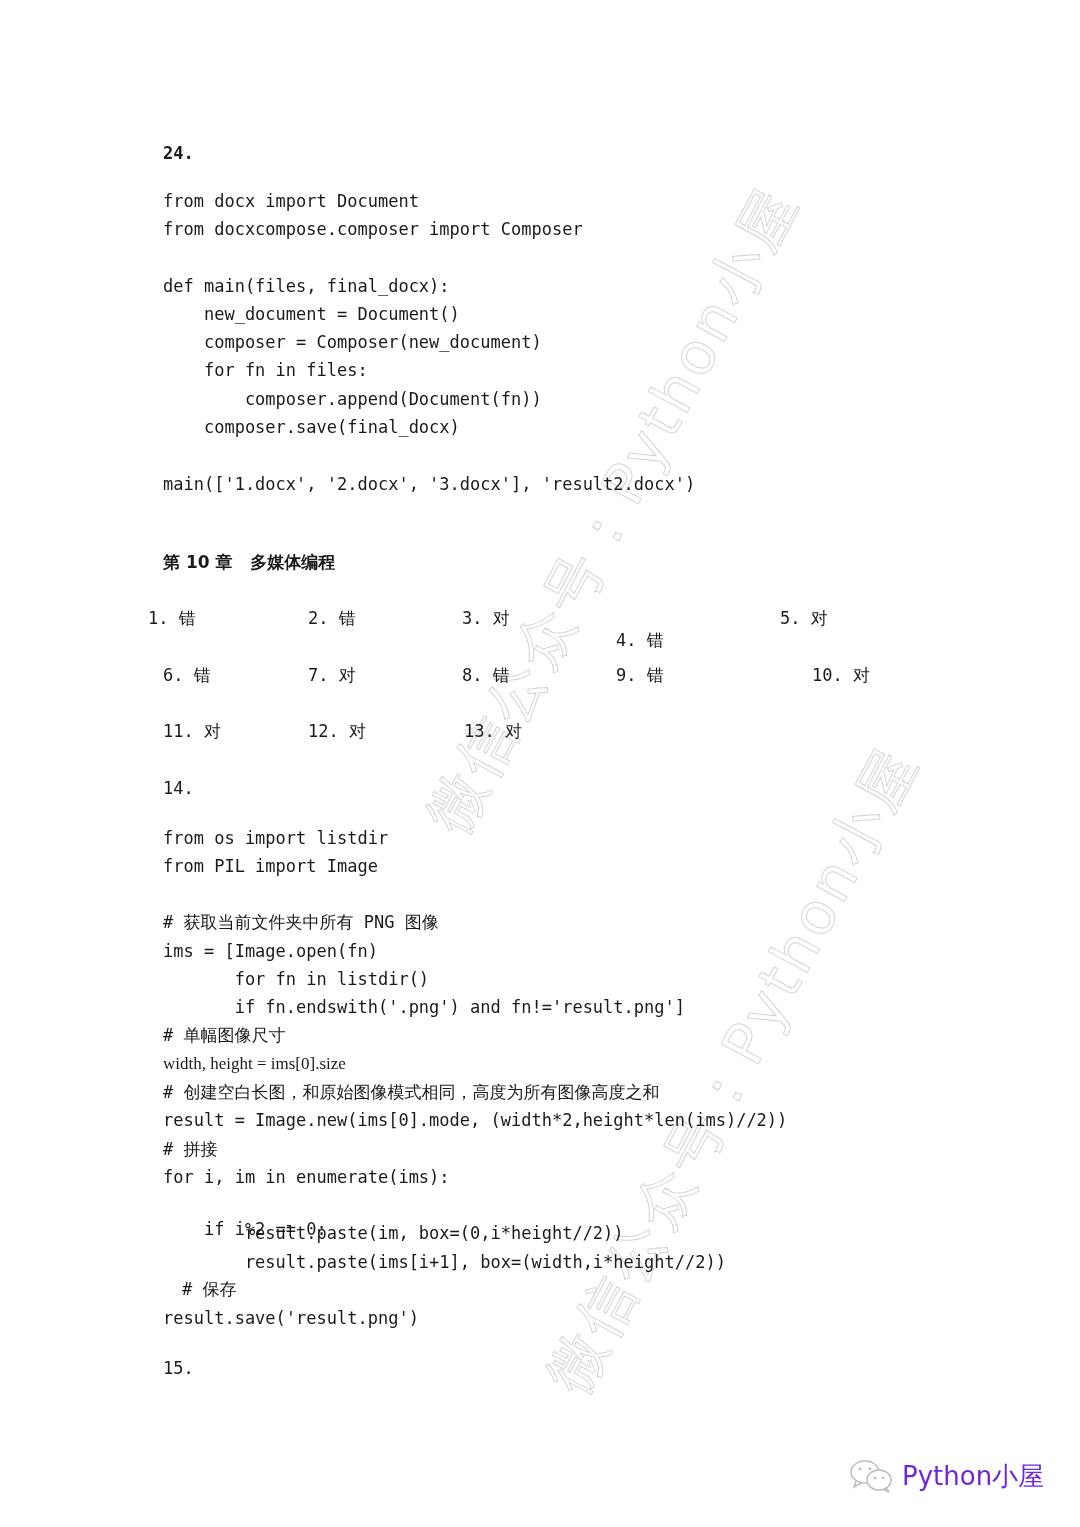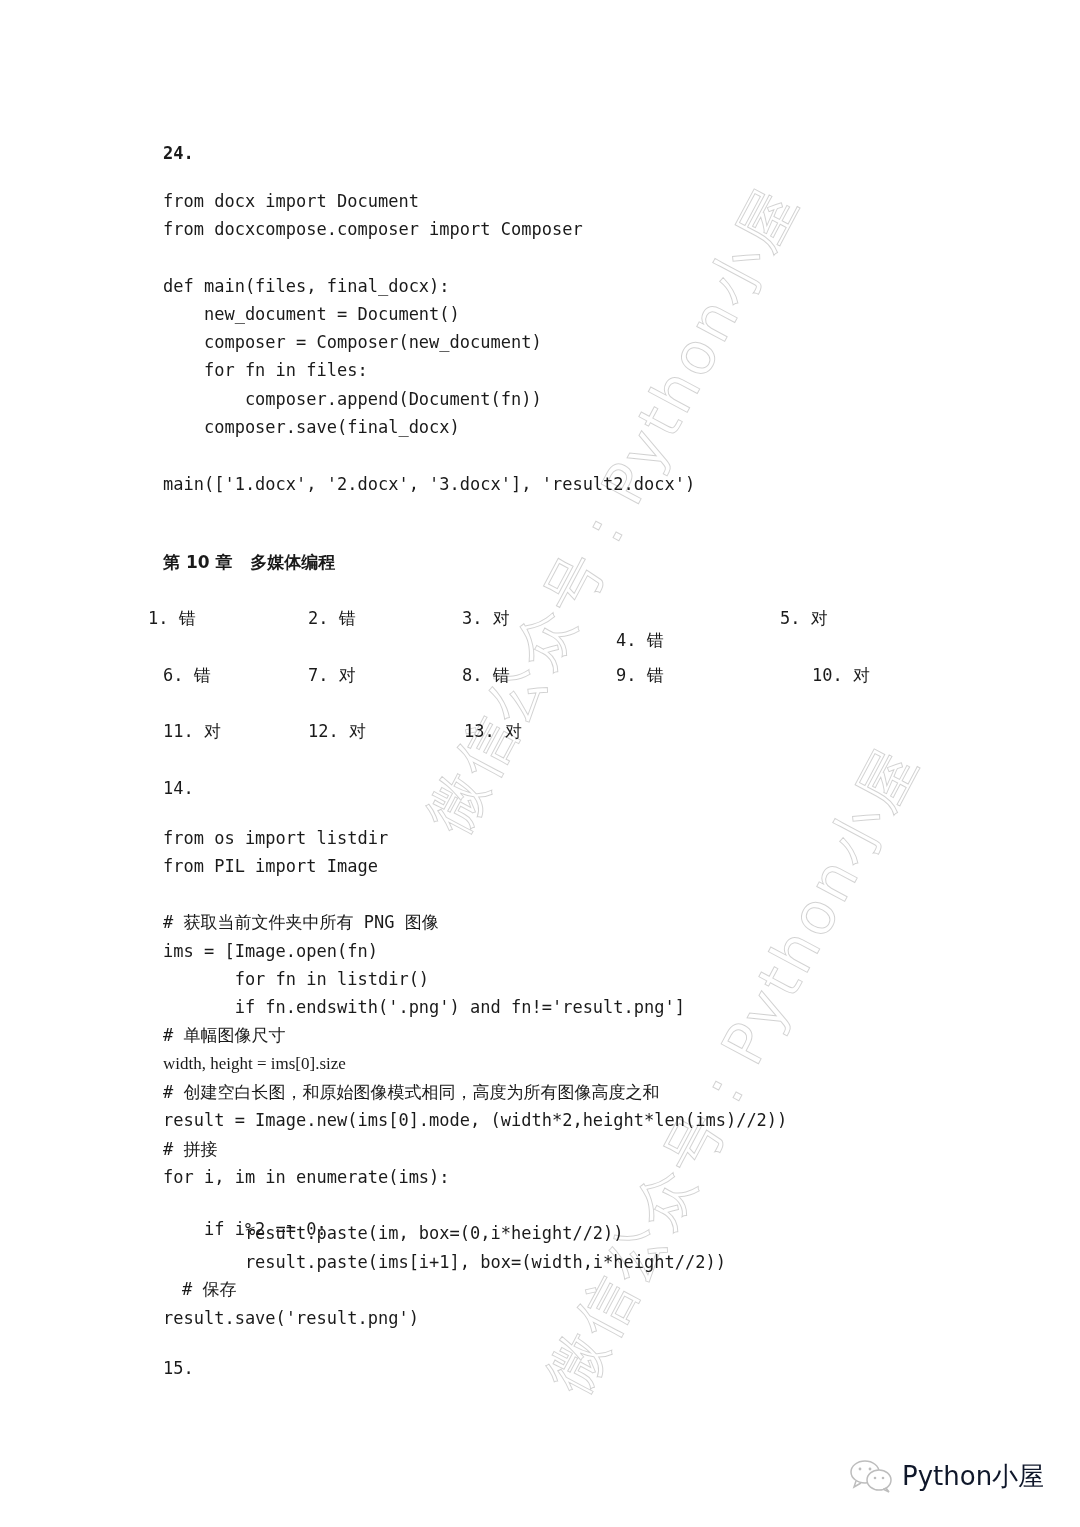--- a/index.html
+++ b/index.html
@@ -5,21 +5,21 @@
   html, body { margin:0; padding:0; background:#ffffff; }
   body { width:1080px; height:1527px; position:relative; overflow:hidden;
          font-family:"DejaVu Sans Mono", "Liberation Mono", monospace; color:#1a1a1a; }
   .line { position:absolute; left:163px; font-size:17px; white-space:pre; line-height:22px; }
   .heading { font-family:"DejaVu Sans", sans-serif; font-weight:bold; font-size:17px; }
   .ans { position:absolute; font-size:17px; white-space:pre; line-height:22px; }
   .watermark { position:absolute; color:rgba(0,0,0,0.10); font-family:"DejaVu Sans", sans-serif;
                font-size:58px; white-space:nowrap; transform-origin:left top;
                -webkit-text-stroke:1px rgba(0,0,0,0.18); color:transparent; letter-spacing:4px; }
   .brand { position:absolute; left:848px; top:1458px; display:flex; align-items:center; gap:6px;
-           color:#0f172a; font-family:"DejaVu Sans", sans-serif; font-size:26px;justify-content:center; }
+           color:#6d28d9; font-family:"DejaVu Sans", sans-serif; font-size:26px;justify-content:center; }
   .brand svg { display:block; }
 </style>
 </head>
 <body>
 
 <div class="watermark" style="left:410px; top:810px; transform:rotate(-62deg);">微信公众号：Python小屋</div>
 <div class="watermark" style="left:530px; top:1370px; transform:rotate(-62deg);">微信公众号：Python小屋</div>
 
 <div class="line" style="top:142px;font-weight:bold;">24.</div>
 <div>

